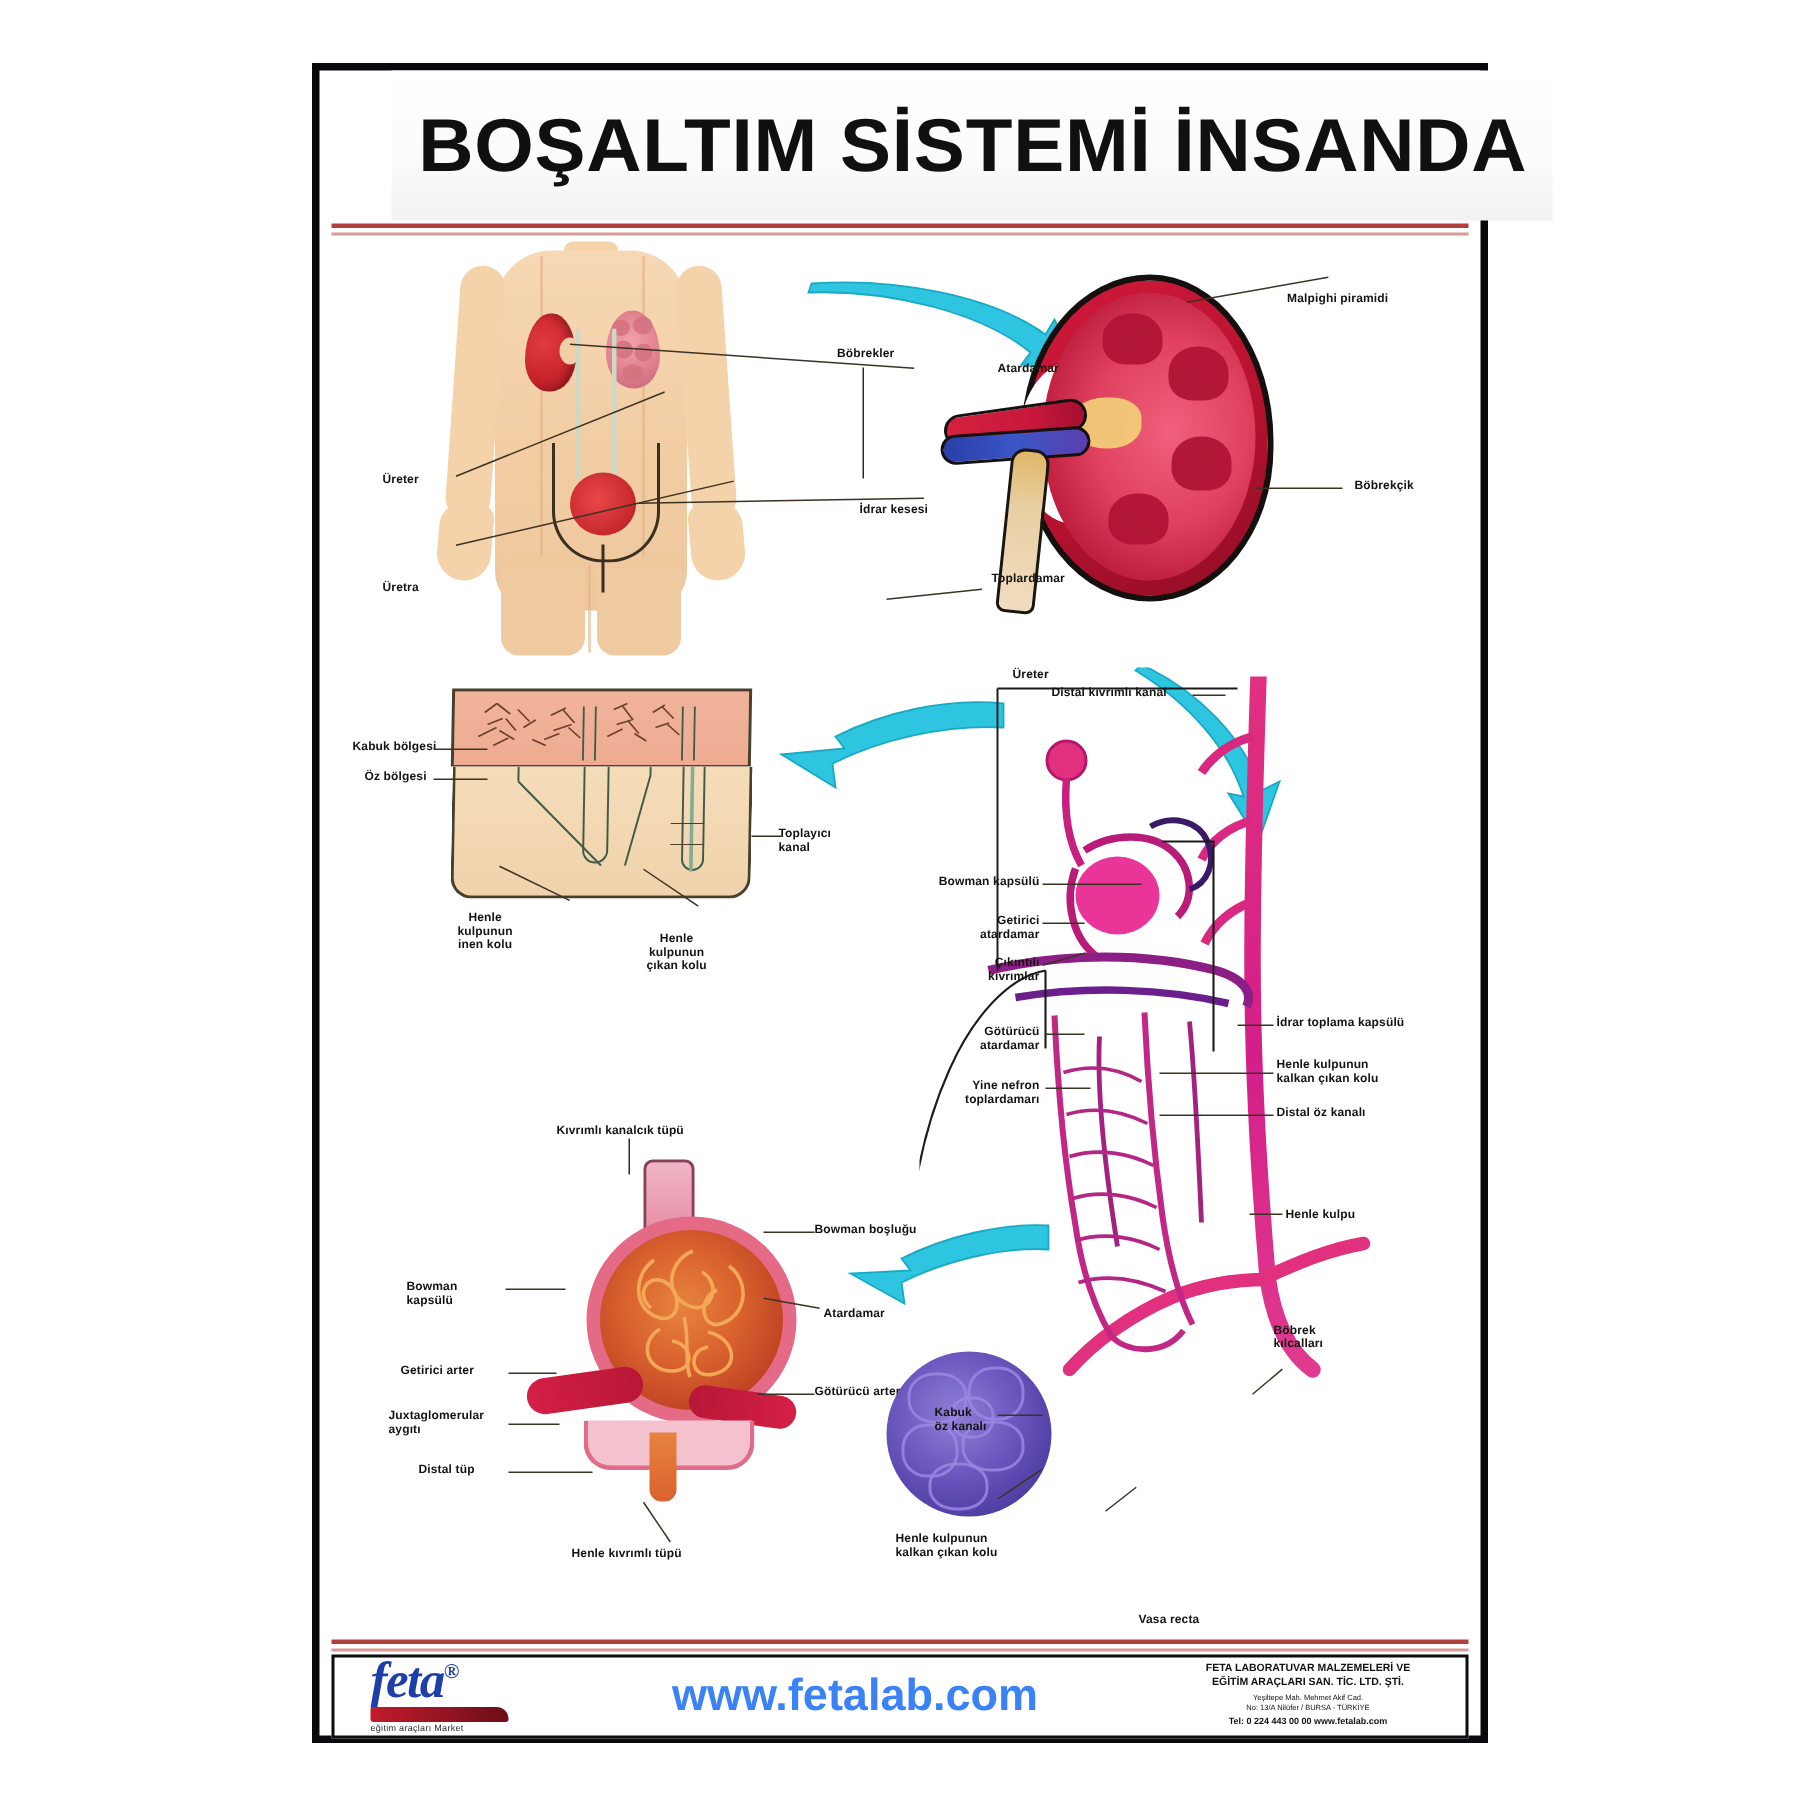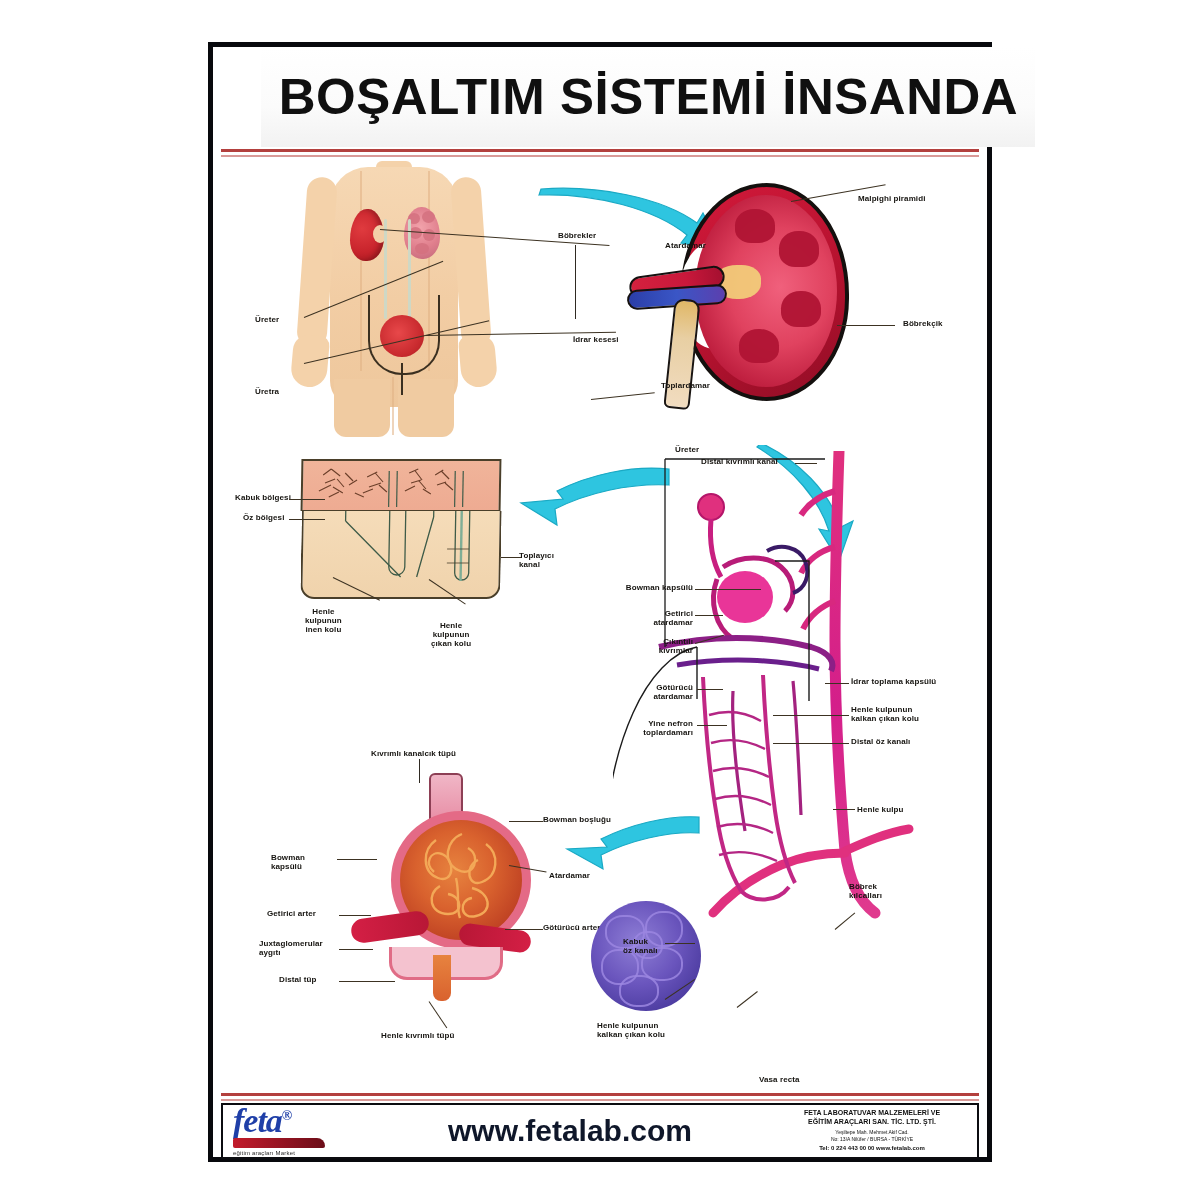--- a/index.html
+++ b/index.html
@@ -229,42 +229,42 @@
   .arrow svg{display:block;}
 
   
   .footer{
     position:absolute;left:8px;top:1056px;width:calc(100% - 16px);height:56px;
     border:2px solid #0b0c10;box-sizing:border-box;background:#fff;
     display:flex;align-items:center;
   }
   .feta-logo{
     position:relative;width:140px;height:50px;flex:0 0 140px;
-    display:flex;flex-direction:column;justify-content:center;padding-left:10px;
+    display:flex;flex-direction:column;justify-content:center;padding-left:24px;
     box-sizing:border-box;
   }
   .feta-word{
     font-family:"Liberation Serif", serif;
     font-style:italic;font-weight:bold;font-size:34px;line-height:0.9;
     color:#1f3fa8;letter-spacing:-1px;
   }
   .feta-word sup{font-size:14px;vertical-align:super;}
   .feta-bar{
     width:92px;height:11px;margin-top:1px;
     background:linear-gradient(90deg,#c21b2b 0%,#8f1220 60%,#6b0d18 100%);
     border-radius:2px 8px 2px 2px;
   }
   .feta-tag{
     font-size:6px;color:#2a2a2a;margin-top:2px;letter-spacing:.2px;
     filter:blur(.3px);
   }
   .footer-url{
     flex:1 1 auto;text-align:center;
     font-family:"Liberation Sans", sans-serif;
-    font-weight:bold;font-size:30px;color:#0f172a;letter-spacing:0px;
+    font-weight:bold;font-size:30px;color:#3b82f6;letter-spacing:0px;
   }
   .company{
     flex:0 0 190px;padding-right:10px;text-align:center;
     font-size:5.5px;line-height:1.35;color:#111;filter:blur(.35px);
   }
   .company .c-head{font-weight:bold;font-size:7px;line-height:1.25;}
   .company .c-sub{font-size:5px;margin-top:2px;}
   .company .c-contact{font-weight:bold;font-size:6px;margin-top:2px;}
 </style>
 </head>

